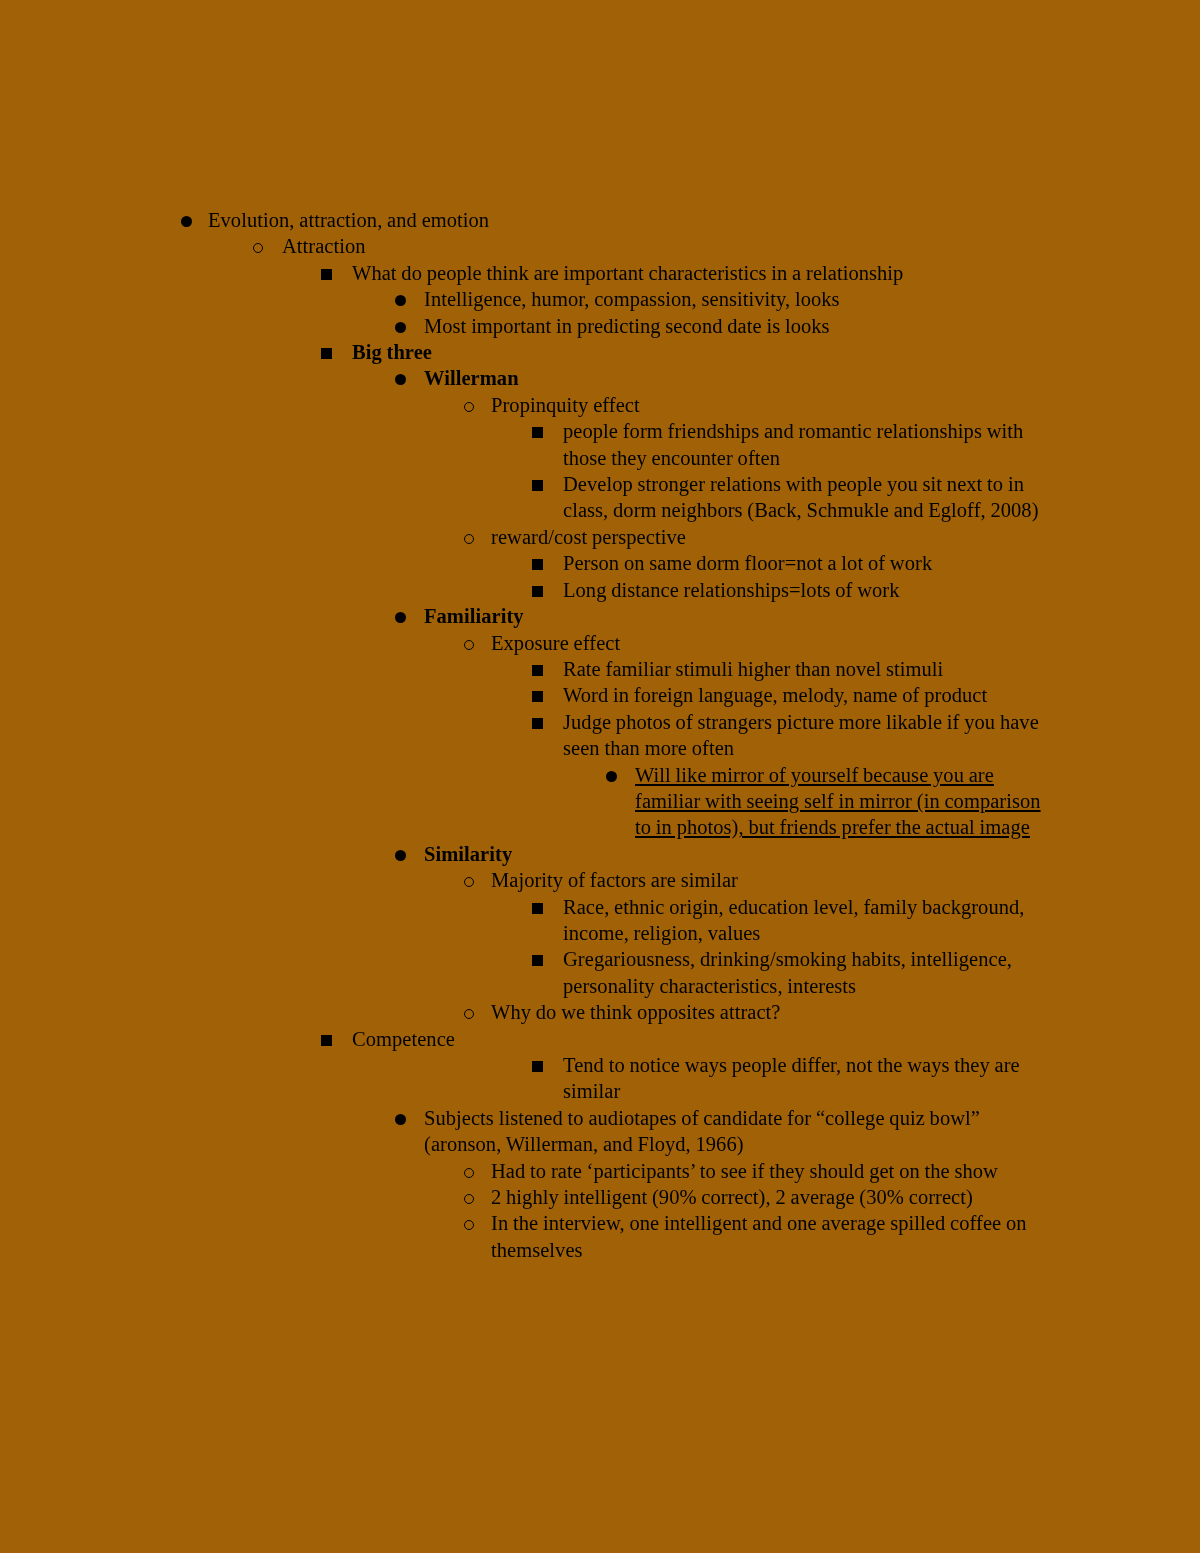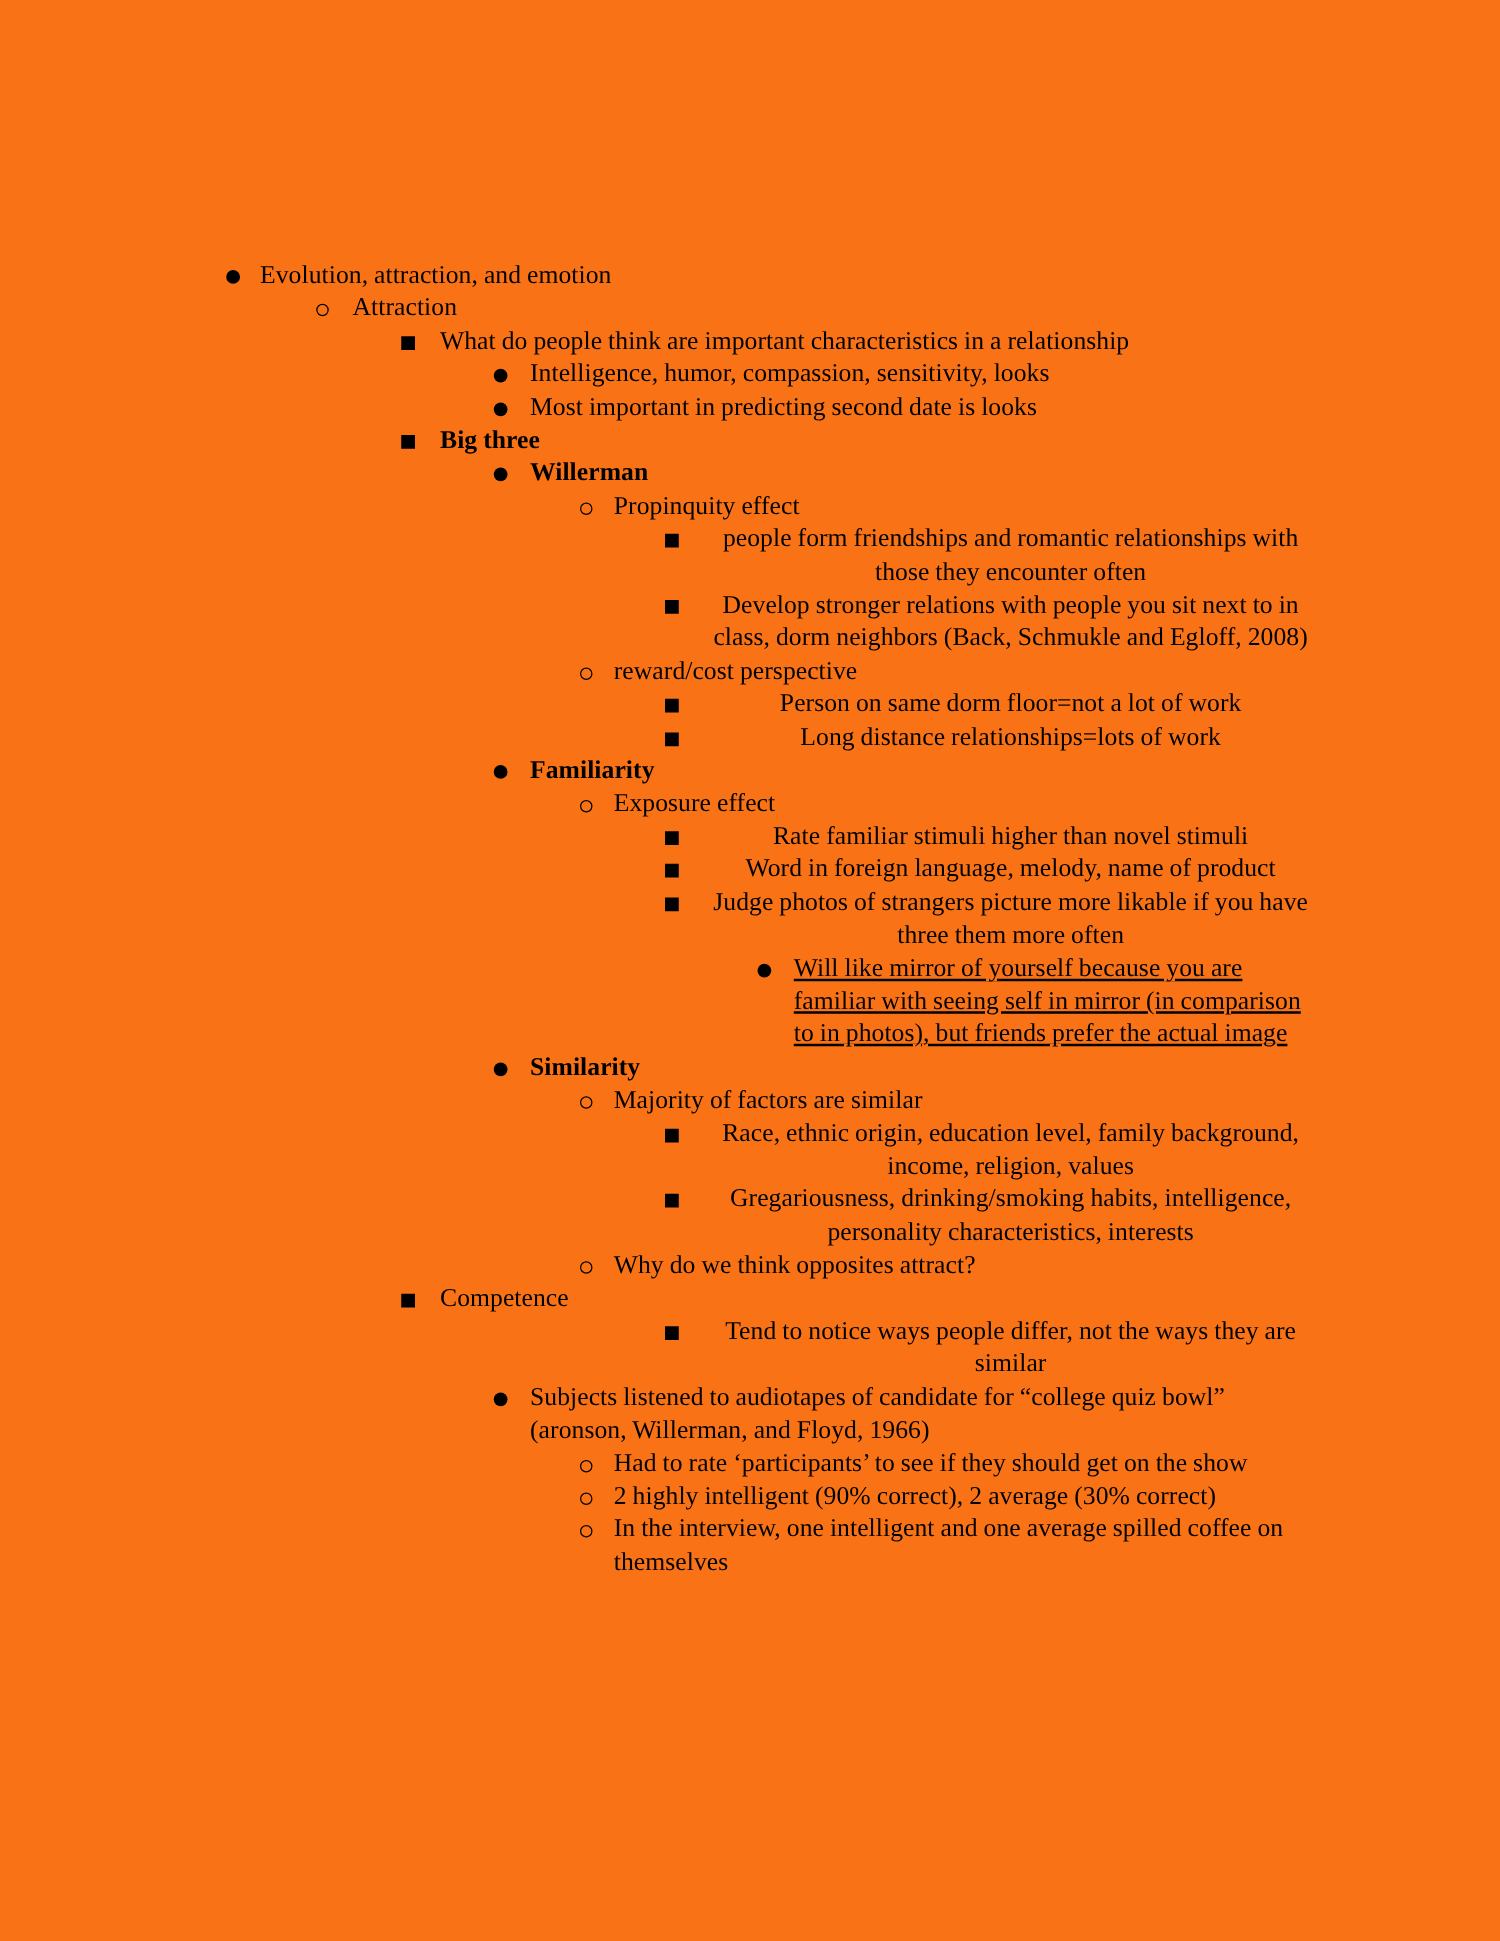--- a/index.html
+++ b/index.html
@@ -16,21 +16,21 @@
     color: #000000;
     overflow: hidden;
   }
 
   #page {
     position: absolute;
     left: 0;
     top: 0;
     width: 1200px;
     height: 1553px;
-    background: #f97316;
+    background: #a16207;
   }
 
   #outline {
     position: absolute;
     left: 0;
     top: 207px;
     width: 1200px;
   }
 
   ul.outline-list {
@@ -79,21 +79,21 @@
 
   .lv3 > .row { margin-left: 352px; margin-right: 142px; }
   .lv3 > .row > .bullet { left: -31px; }
 
   .lv4 > .row { margin-left: 424px; margin-right: 144px; }
   .lv4 > .row > .bullet { left: -29px; }
 
   .lv5 > .row { margin-left: 491px; margin-right: 146px; }
   .lv5 > .row > .bullet { left: -27px; }
 
-  .lv6 > .row { margin-left: 563px; margin-right: 146px; text-align: center; }
+  .lv6 > .row { margin-left: 563px; margin-right: 146px; }
   .lv6 > .row > .bullet { left: -31px; }
 
   .lv7 > .row { margin-left: 635px; margin-right: 148px; text-decoration: underline; }
   .lv7 > .row > .bullet { left: -29px; }
 
   
   .glyph-disc {
     width: 11px; height: 11px;
     background: #000;
     border-radius: 50%;
@@ -254,21 +254,21 @@
             <span class="glyph-square"></span>
           </span>
           <span class="txt">Word in foreign language, melody, name of product</span>
         </div>
       </li>
       <li class="node lv6">
         <div class="row">
           <span class="bullet">
             <span class="glyph-square"></span>
           </span>
-          <span class="txt">Judge photos of strangers picture more likable if you have three them more often</span>
+          <span class="txt">Judge photos of strangers picture more likable if you have seen than more often</span>
         </div>
       </li>
       <li class="node lv7">
         <div class="row">
           <span class="bullet">
             <span class="glyph-disc"></span>
           </span>
           <span class="txt">Will like mirror of yourself because you are familiar with seeing self in mirror (in comparison to in photos), but friends prefer the actual image</span>
         </div>
       </li>

